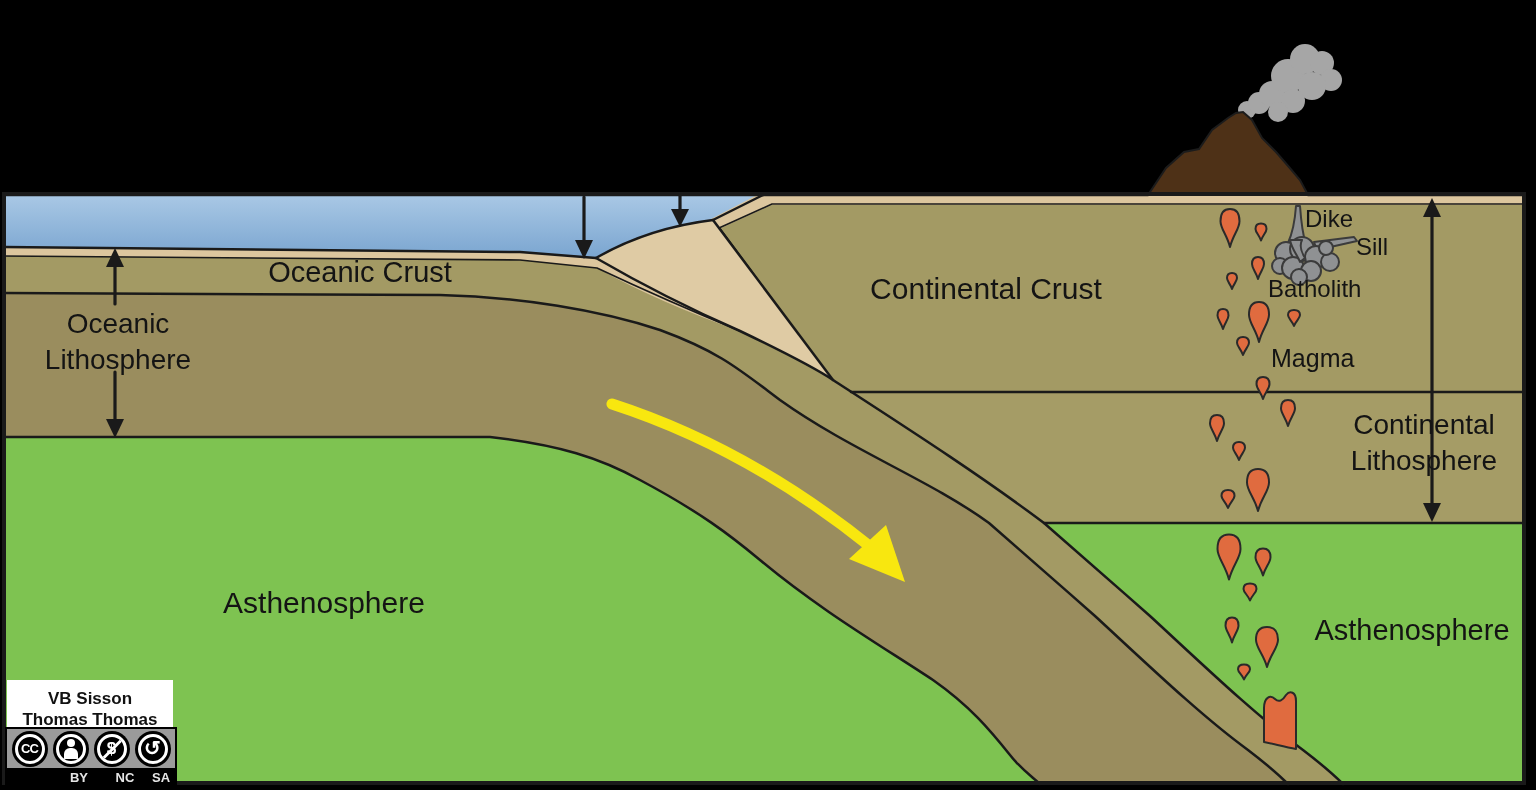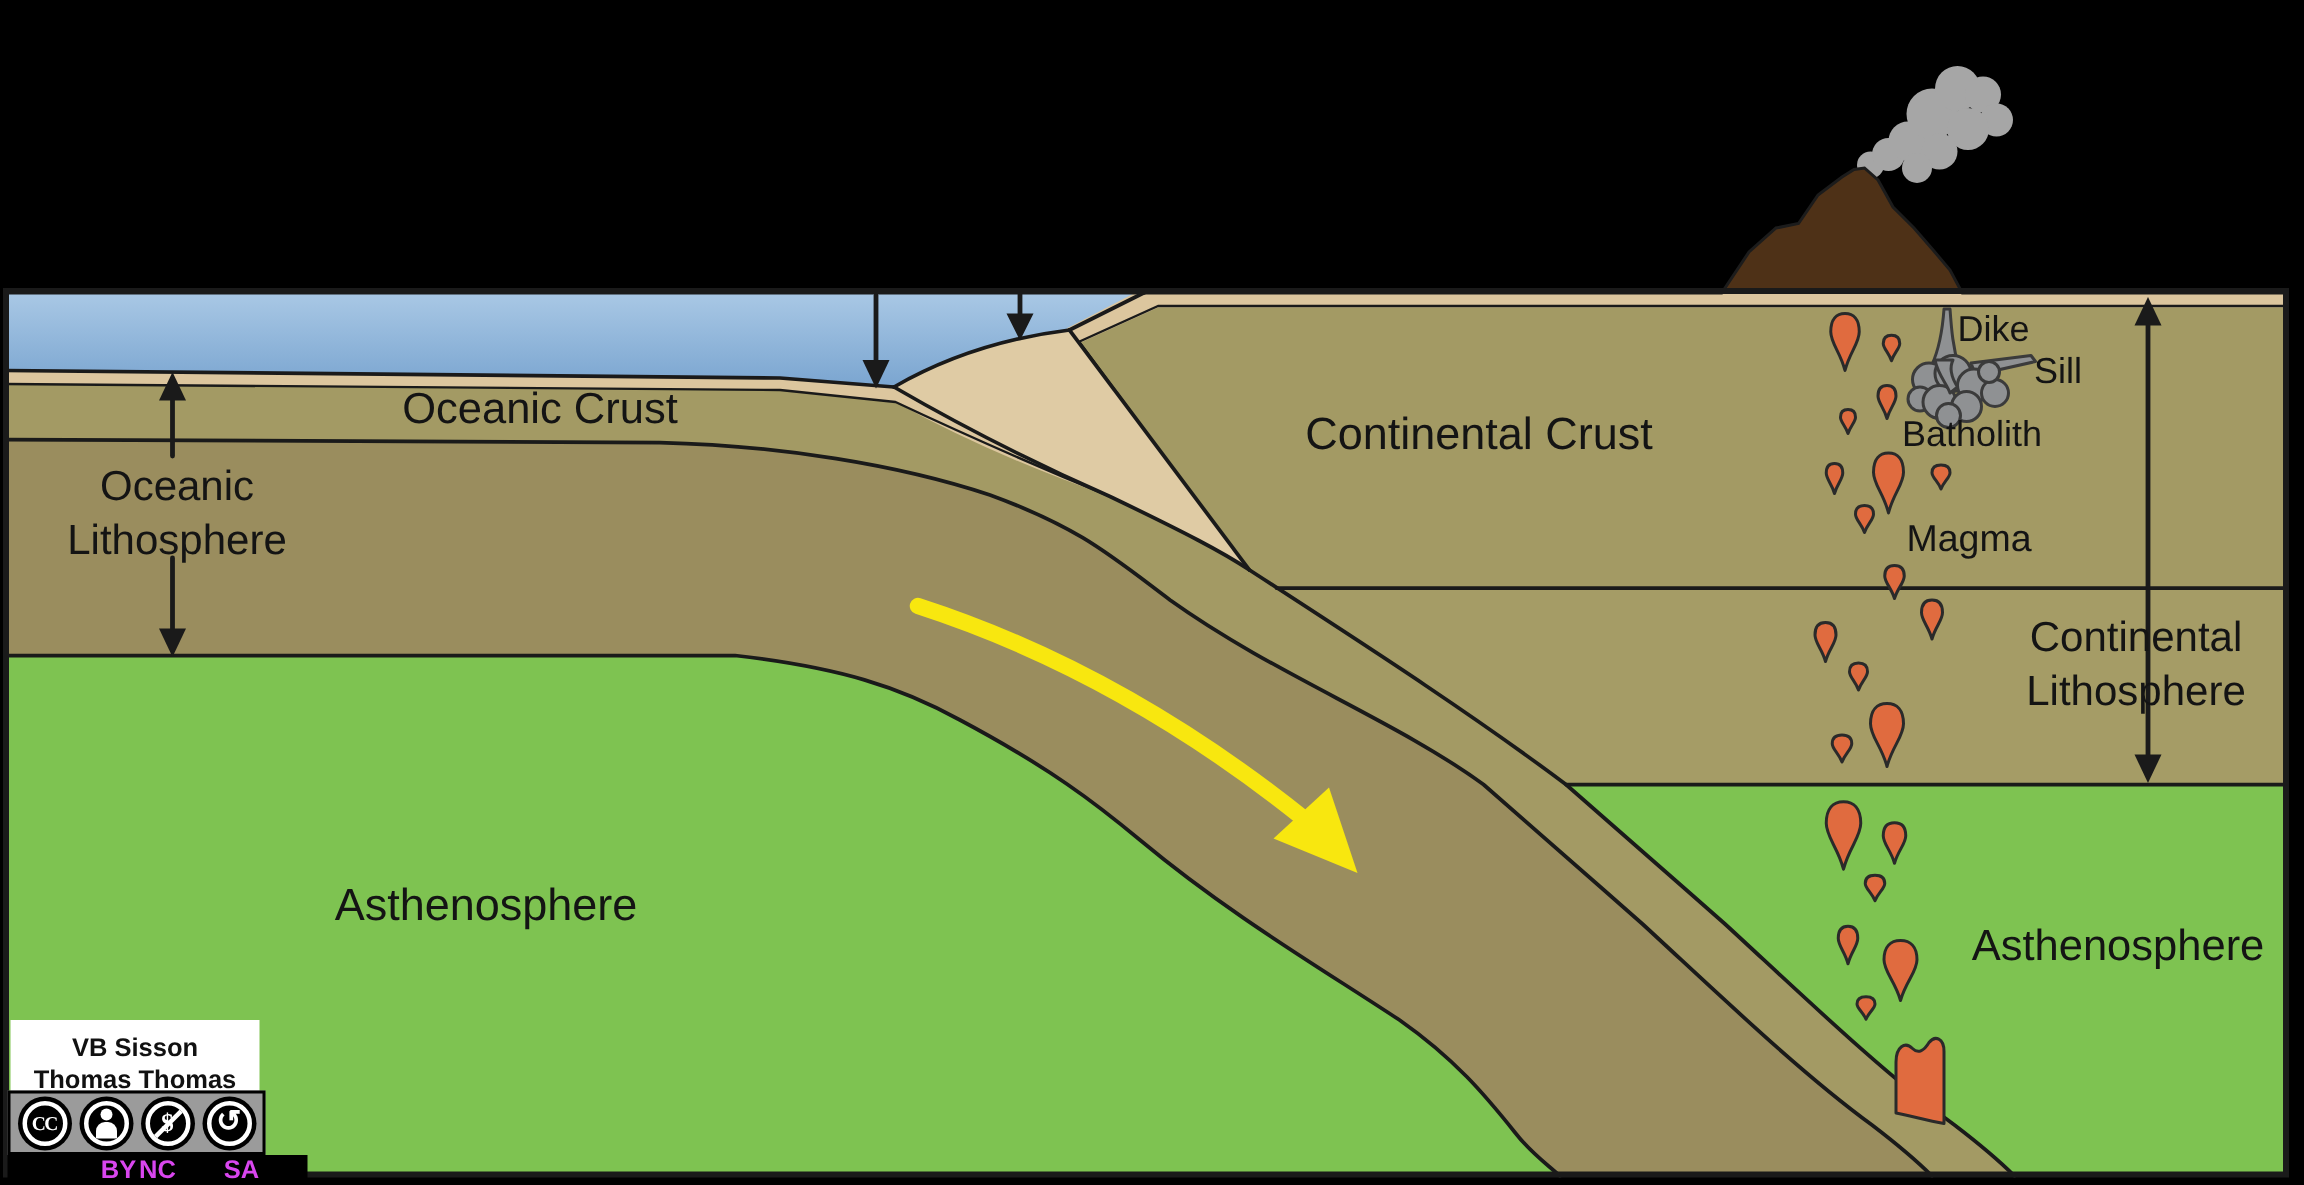--- a/index.html
+++ b/index.html
@@ -25,28 +25,28 @@
   .ah{fill:var(--c-line);}
   .yellow{fill:none;stroke:var(--c-yellow);stroke-width:11;stroke-linecap:round;}
   .yellow-head{fill:var(--c-yellow);}
   .lbl{fill:var(--c-text);font-family:"Liberation Sans",sans-serif;}
   
   #credit-name{position:absolute;left:7px;top:680px;width:166px;height:58px;background:#fff;
     display:flex;flex-direction:column;justify-content:center;align-items:center;
     font-weight:bold;font-size:17px;line-height:21px;color:#111;}
   #license-box{position:absolute;left:5px;top:727px;width:172px;height:43px;background:#9b9b9b;
     border:2px solid #000;box-sizing:border-box;display:flex;align-items:center;justify-content:space-around;padding:0 2px;}
-  #license-strip{position:absolute;left:5px;top:770px;width:200px;height:17px;background:#000;
-    display:flex;color:#d946ef;font-weight:bold;font-size:17px;font-family:"Liberation Sans",sans-serif;}
+  #license-strip{position:absolute;left:5px;top:770px;width:172px;height:17px;background:#000;
+    display:flex;color:#e5e5e5;font-weight:bold;font-size:13px;font-family:"Liberation Sans",sans-serif;}
   #license-strip span{position:absolute;transform:translateX(-50%);}
   .cc-circle{width:36px;height:36px;border-radius:50%;background:#000;display:flex;align-items:center;justify-content:center;
     box-sizing:border-box;flex:0 0 auto;}
   .cc-inner{width:30px;height:30px;border-radius:50%;border:3px solid #fff;box-sizing:border-box;
     display:flex;align-items:center;justify-content:center;color:#fff;font-weight:bold;
-    font-family:Liberation Serif, serif;position:relative;overflow:hidden;}
+    font-family:Liberation Sans, sans-serif;position:relative;overflow:hidden;}
   .cc-inner.cc-txt{font-size:13px;letter-spacing:-1px;}
   .person-head{width:8px;height:8px;border-radius:50%;background:#fff;margin:0 auto;}
   .person-body{width:14px;height:11px;background:#fff;border-radius:6px 6px 0 0;margin:1px auto 0;}
   .nc-dollar{font-size:17px;line-height:1;}
   .nc-slash{position:absolute;left:-4px;top:11px;width:32px;height:3px;background:#fff;transform:rotate(-45deg);}
   .sa-arrow{font-size:20px;line-height:1;transform:translateY(-1px);}
 </style>
 </head>
 <body>
 
@@ -212,16 +212,16 @@
         </div>
   </div>
   <div class="cc-circle">
     <div class="cc-inner">
           <span class="sa-arrow">↺</span>
         </div>
   </div>
 </div>
 <div id="license-strip">
   <span style="left:74px">BY</span>
-  <span style="left:100px">NC</span>
+  <span style="left:120px">NC</span>
   <span style="left:156px">SA</span>
 </div>
 </div>
 
 </body></html>

